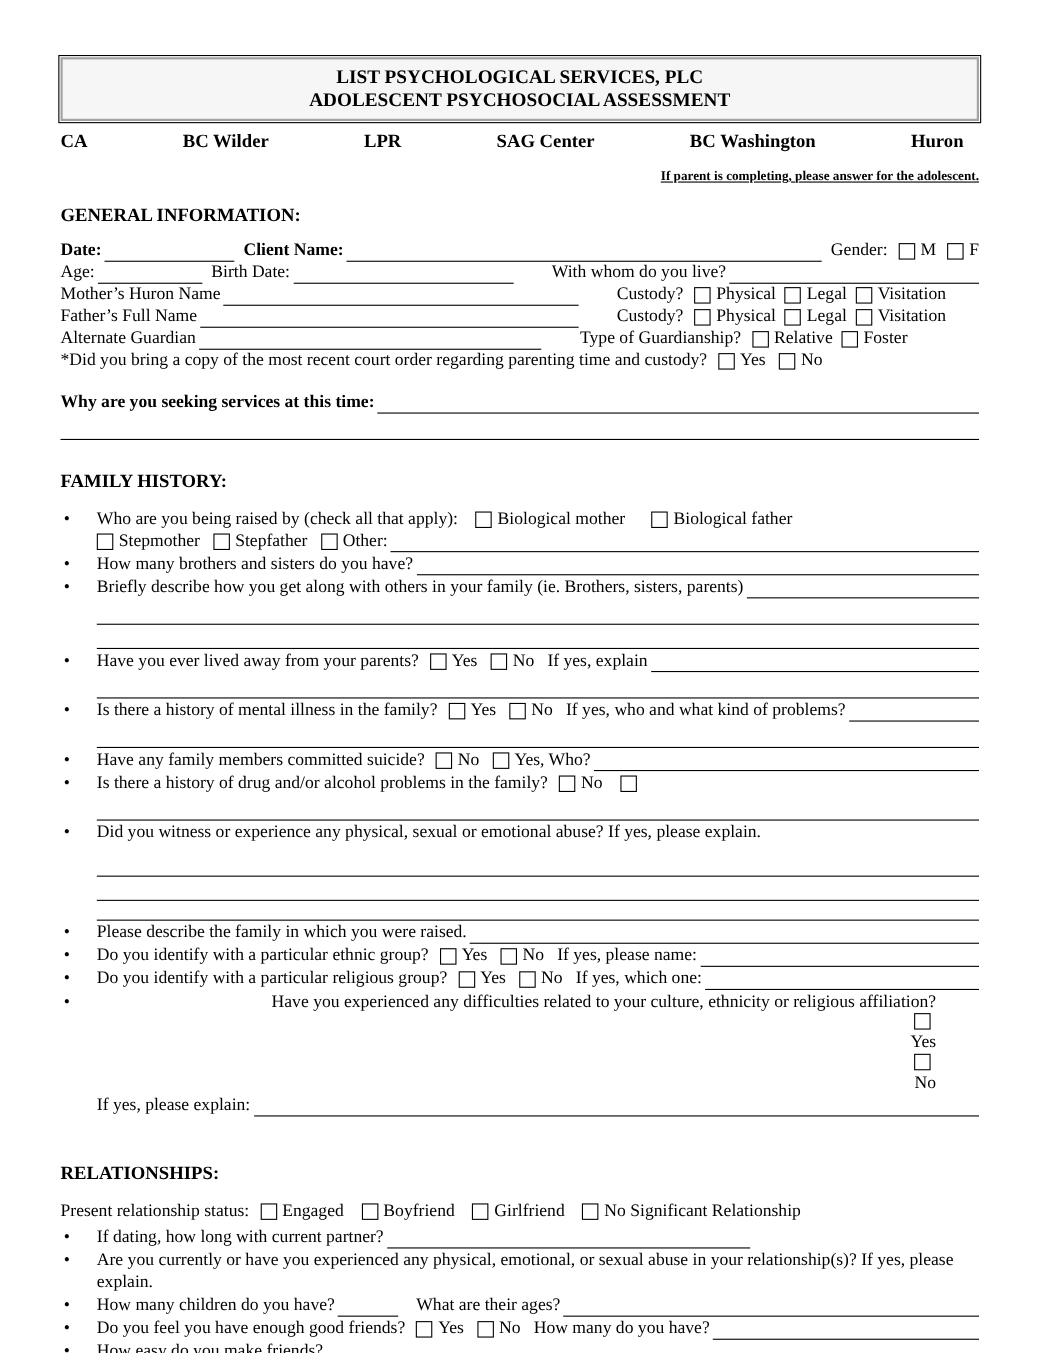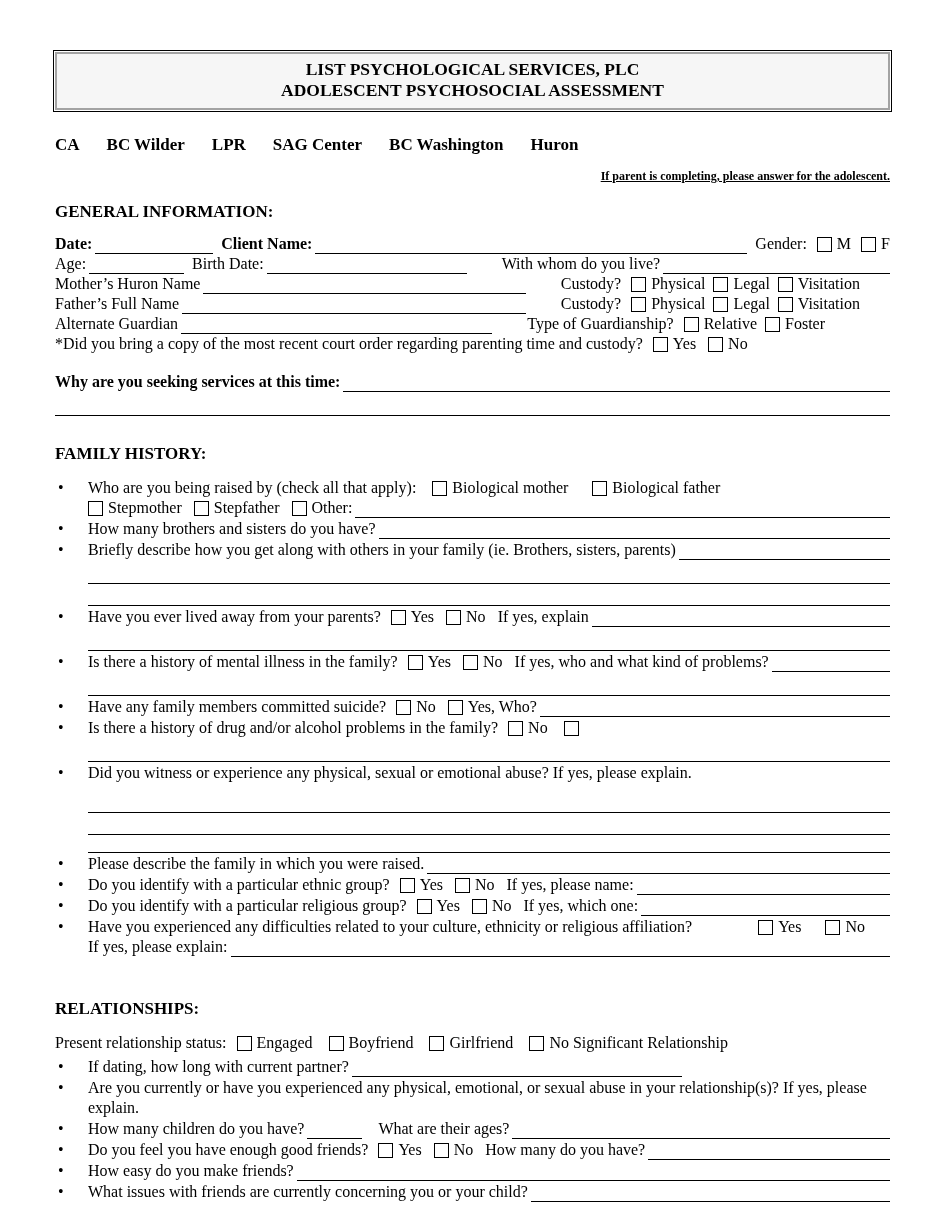--- a/index.html
+++ b/index.html
@@ -5,39 +5,39 @@
   html,body{margin:0;padding:0;background:#e8e8e8;}
   .page{
     width:950px;height:1230px;margin:0 auto;background:#ffffff;color:#000;
     font-family:"Liberation Serif","DejaVu Serif",serif;font-size:16px;line-height:20px;
     padding:52px 60px 40px 55px;box-sizing:border-box;overflow:hidden;
   }
   
   .header-box{border:2px solid #a3a3a3;outline:1px solid #000;outline-offset:1px;background:#f6f6f6;
     text-align:center;padding:5px 0 7px;font-weight:bold;font-size:17.5px;line-height:21px;}
   .form-title{}
-  .locations{display:flex;justify-content:flex-start;gap:27px;font-weight:bold;font-size:17px;margin-top:25px;padding-right:14px;}
+  .locations{display:flex;justify-content:space-between;gap:27px;font-weight:bold;font-size:17px;margin-top:9px;padding-right:14px;}
   .instruction{text-align:right;font-weight:bold;text-decoration:underline;margin-top:11px;font-size:12px;}
   
   .section-heading{font-weight:bold;font-size:17px;}
   .gen-heading{margin-top:16px;margin-bottom:12px;}
   .fam-heading{margin-top:28px;margin-bottom:14px;}
   .rel-heading{margin-top:42px;margin-bottom:14px;}
   
   .row{display:flex;align-items:flex-end;margin-bottom:0;}
   .row > span{white-space:nowrap;}
   .b{font-weight:bold;}
   .blank{flex:1 1 auto;border-bottom:1px solid #000;height:17px;min-width:22px;margin-left:3px;}
   .fw95{flex:0 0 95px;}  .fw118{flex:0 0 118px;}  .fw200{flex:0 0 200px;}  .fw330{flex:0 0 330px;}  .fw55{flex:0 0 55px;}
   .line{border-bottom:1px solid #000;height:21px;}
   .line.first{margin-top:2px;}
   .cb{flex:none;display:inline-block;width:13px;height:13px;border:1.5px solid #000;margin:0 5px 2px 10px;background:#fff;}
   .cb.cb0{margin-left:0;} .ml8{margin-left:8px;} .ml12{margin-left:12px;} .ml16{margin-left:16px;}
   .ml24{margin-left:24px;} .ml35{margin-left:35px;} .mla{margin-left:auto;}
-  .mr30{margin-right:30px;} .mr65{margin-right:65px;} .mr25{margin-right:25px;}
+  .mr30{margin-right:30px;} .mr65{margin-right:65px;} .mr25{margin-right:39px;flex-direction:column;}
   .seeking-row{margin-top:18px;}
   
   .bullet{display:flex;margin-bottom:1px;}
   .bullet::before{content:"\2022";flex:0 0 30px;padding-left:3px;}
   .bcontent{flex:1 1 auto;min-width:0;}
   .wrap{white-space:normal;}
 </style>
 </head>
 <body>
 

